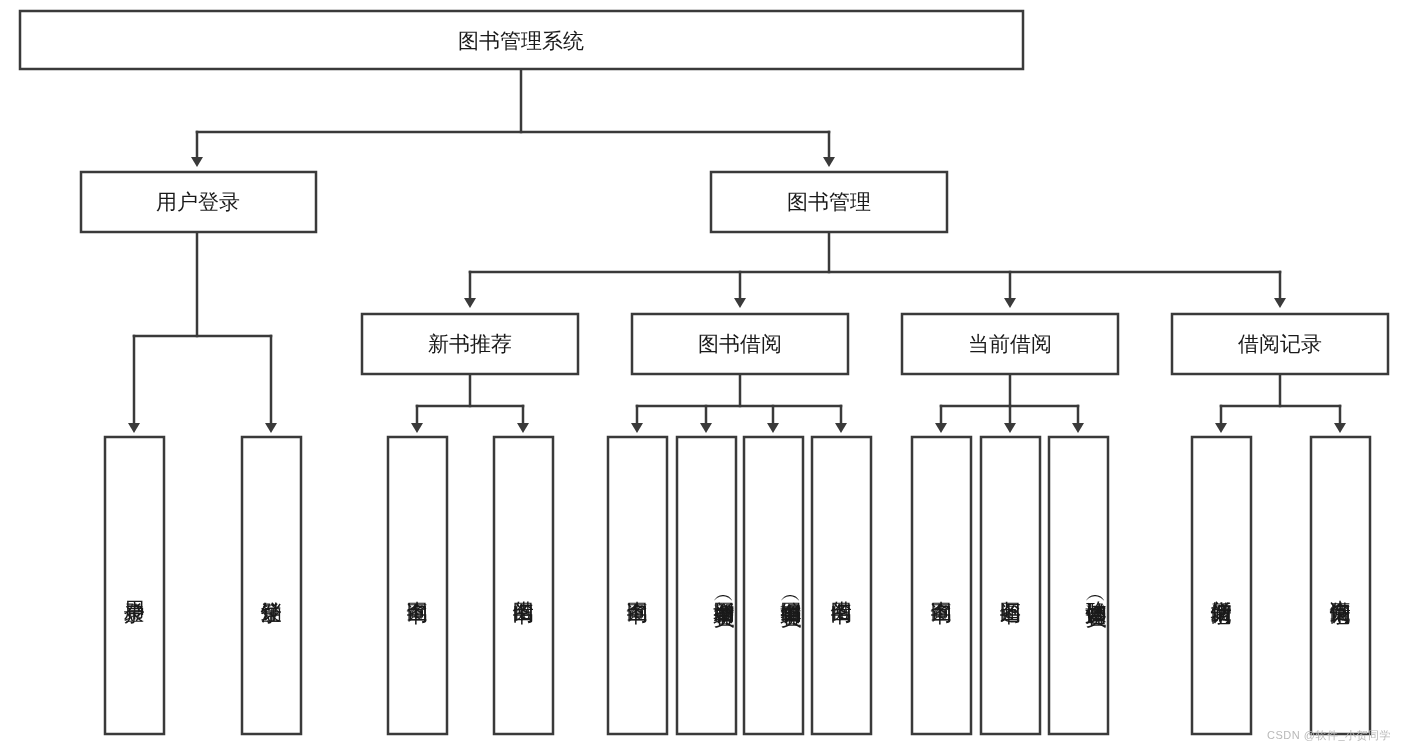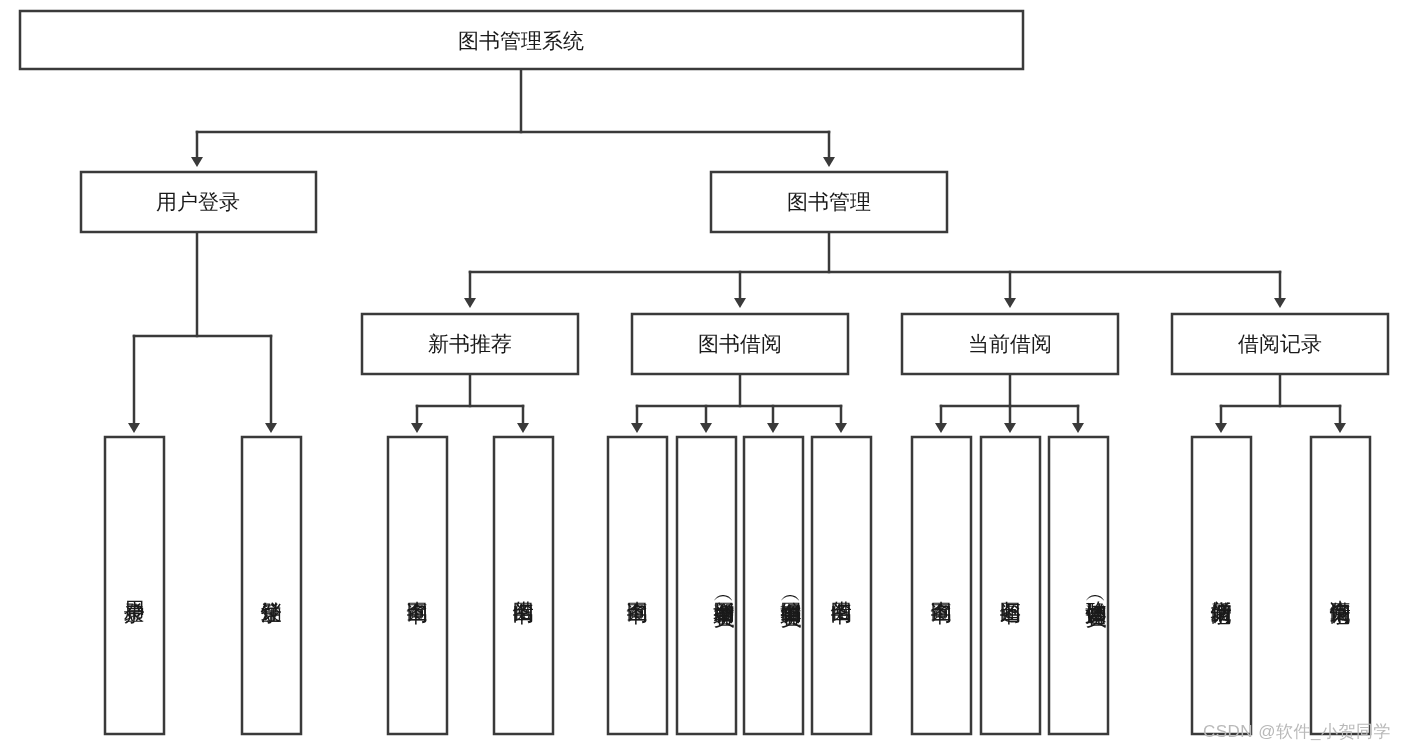--- a/index.html
+++ b/index.html
@@ -60,21 +60,21 @@
     color: #1a1a1a;
     letter-spacing: 1px;
     white-space: nowrap;
     pointer-events: none;
   }
   .watermark {
     position: absolute;
     right: 14px;
     bottom: 4px;
     font-family: "Liberation Sans", "DejaVu Sans", sans-serif;
-    font-size: 17px;
+    font-size: 11px;
     color: #b9b9b9;
     letter-spacing: 0.5px;
     user-select: none;
   }
 </style>
 </head>
 <body>
 
 <div id="diagram-root">
 

